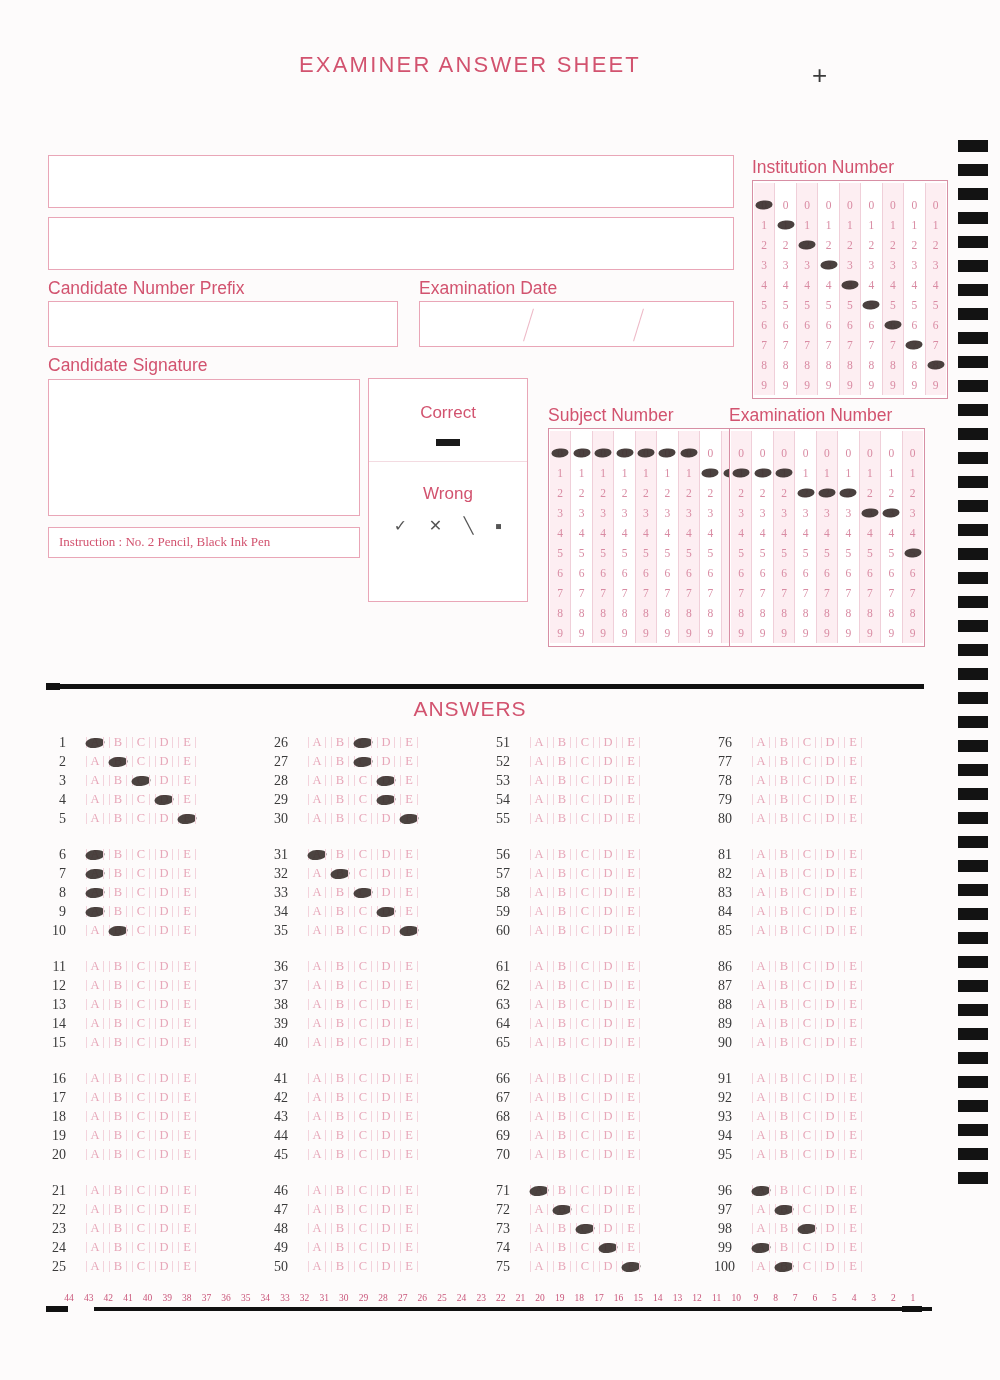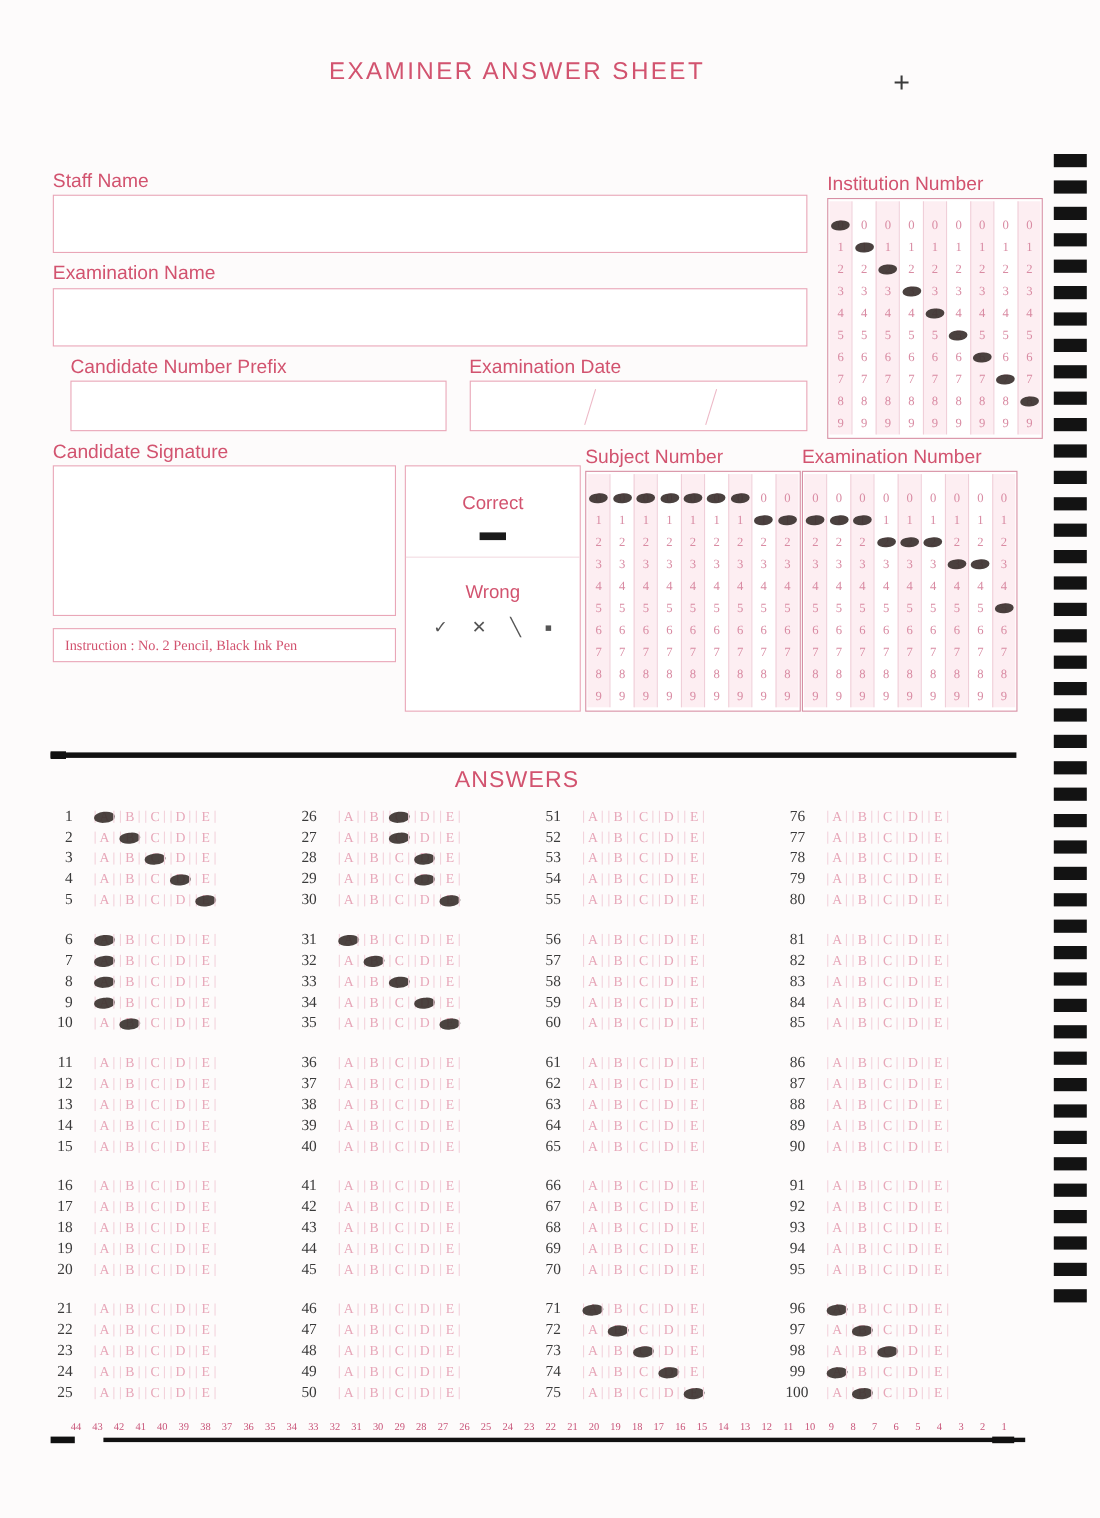--- a/index.html
+++ b/index.html
@@ -28,21 +28,21 @@
   }
 
   
   #left-form { position:absolute; left:48px; top:155px; width:686px; }
   .field-label { font-size:17.5px; color:#d2536f; margin-bottom:3px; line-height:1.1; }
   .field-box { border:1px solid #e9a6b7; background:#fff; }
   #staff-name-box { height:53px; margin-bottom:9px; }
   #exam-name-box  { height:53px; margin-bottom:9px; }
 
   .row2 { display:flex; gap:21px; }
-  #cand-prefix-col { width:350px;margin-left:16px; }
+  #cand-prefix-col { width:350px; }
   #exam-date-col   { width:315px; }
   #cand-prefix-box { height:46px; }
   #exam-date-box   { height:46px; position:relative; }
   .date-slash {
     position:absolute; top:6px; width:1px; height:34px;
     background:#edb9c7; transform:rotate(17deg);
   }
   #date-slash-1 { left:108px; }
   #date-slash-2 { left:218px; }
 
@@ -95,21 +95,21 @@
   .gcell.head { height:12px; }
   .gcell .blob {
     position:absolute; left:50%; top:50%;
     width:17px; height:9px;
     transform:translate(-50%,-50%) rotate(-3deg);
     background:#3c3330; border-radius:48% 44% 50% 46%;
     opacity:.93;
   }
 
   #institution-block { left:752px; top:158px; width:196px; }
-  #subject-block     { left:532px; top:406px; width:196px; }
+  #subject-block     { left:548px; top:406px; width:196px; }
   #examnum-block     { left:729px; top:406px; width:196px; }
 
   
   #separator { position:absolute; left:46px; top:684px; width:878px; height:5px; background:#111; }
   #sep-left-tick { position:absolute; left:46px; top:683px; width:14px; height:7px; background:#111; }
 
   #answers-title {
     position:absolute; left:0; top:697px; width:940px; text-align:center;
     font-size:21px; color:#d2536f; letter-spacing:1px;
   }
@@ -166,26 +166,24 @@
 <body>
 
 <div id="title-row">
   <span id="sheet-title">EXAMINER  ANSWER  SHEET</span>
 </div>
 <div id="reg-cross">+</div>
 
 <div id="left-form">
 
   <div>
-    <div class="field-label">Staff Name</div>
     <div class="field-box" id="staff-name-box"></div>
   </div>
 
   <div>
-    <div class="field-label">Examination Name</div>
     <div class="field-box" id="exam-name-box"></div>
   </div>
 
   <div class="row2">
     <div id="cand-prefix-col">
       <div class="field-label">Candidate Number Prefix</div>
       <div class="field-box" id="cand-prefix-box"></div>
     </div>
     <div id="exam-date-col">
       <div class="field-label">Examination Date</div>

